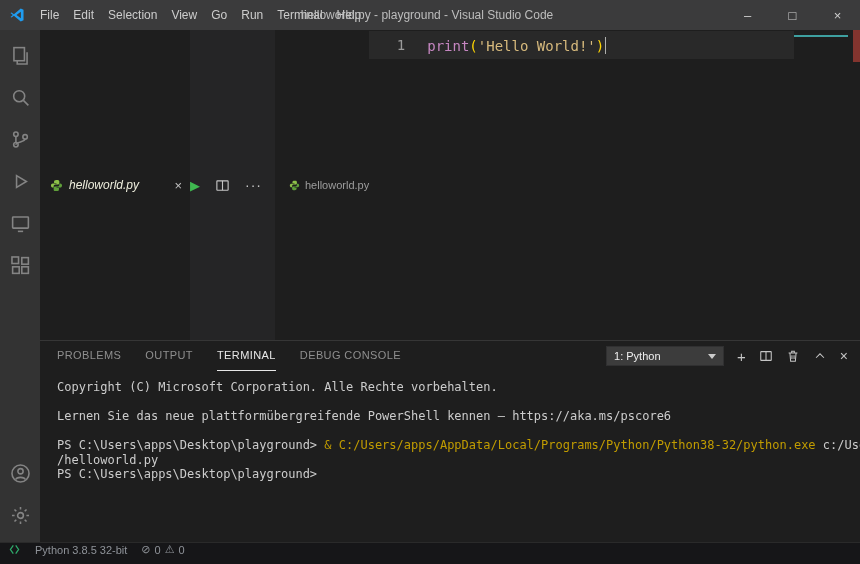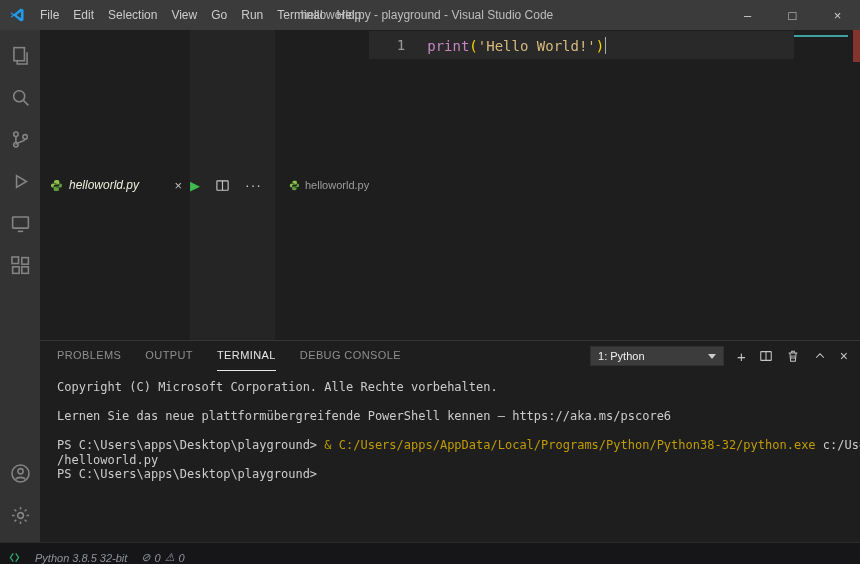--- a/index.html
+++ b/index.html
@@ -62,37 +62,37 @@
                     background:#83342e; }
 
   
   .panel { flex:1; display:flex; flex-direction:column; border-top:1px solid #363636;
            background:#1e1e1e; min-height:0; }
   .panel-header { flex:0 0 30px; display:flex; padding:0 12px 0 17px; }
   .panel-tab { font-size:11px; color:#8f8f8f; margin-right:24px; letter-spacing:0.4px;
                line-height:29px; border-bottom:1px solid transparent; }
   .panel-tab.active { color:#e7e7e7; border-bottom-color:#e7e7e7; }
   .panel-right { margin-left:auto; display:flex; align-items:center; gap:13px; color:#c5c5c5; }
-  .terminal-picker { width:134px; height:20px; background:#3c3c3c; border:1px solid #303031;
+  .terminal-picker { width:118px; height:20px; background:#3c3c3c; border:1px solid #303031;
                      color:#f0f0f0; font-size:11px; display:flex; align-items:center;
                      justify-content:space-between; padding:0 7px; }
   .chev { width:0; height:0; border-left:4px solid transparent; border-right:4px solid transparent;
           border-top:5px solid #cccccc; }
   .pa-text { font-size:15px; line-height:15px; }
   .pa-icon svg { width:14px; height:14px; stroke:currentColor; fill:none; stroke-width:1.2; display:block; }
   .pa-close { font-size:14px; }
 
   .terminal { flex:1; padding:9px 0 0 17px; font-family:"DejaVu Sans Mono", monospace;
               font-size:12px; line-height:14.5px; color:#cccccc; overflow:hidden; }
   .t-line { white-space:pre; }
   .t-blank { height:14.5px; }
 
   
   .statusbar { flex:0 0 22px; background:#161618; border-top:1px solid #2a2a2a; display:flex;
-               align-items:flex-end; padding:0 10px 0 8px; font-size:11px; color:#8f9399;font-style:italic; }
+               align-items:flex-start; padding:0 10px 0 8px; font-size:11px; color:#8f9399; }
   .sb-left, .sb-right { display:flex; align-items:center; gap:14px; }
   .sb-right { margin-left:auto; }
   .sb-item { display:flex; align-items:center; gap:4px; white-space:nowrap; }
   .remote-ind svg { width:13px; height:13px; stroke:#2ea96a; fill:none; stroke-width:1.6; display:block; }
   .sb-glyph { font-size:11px; }
 </style>
 </head>
 <body>
 
 <div class="window">

